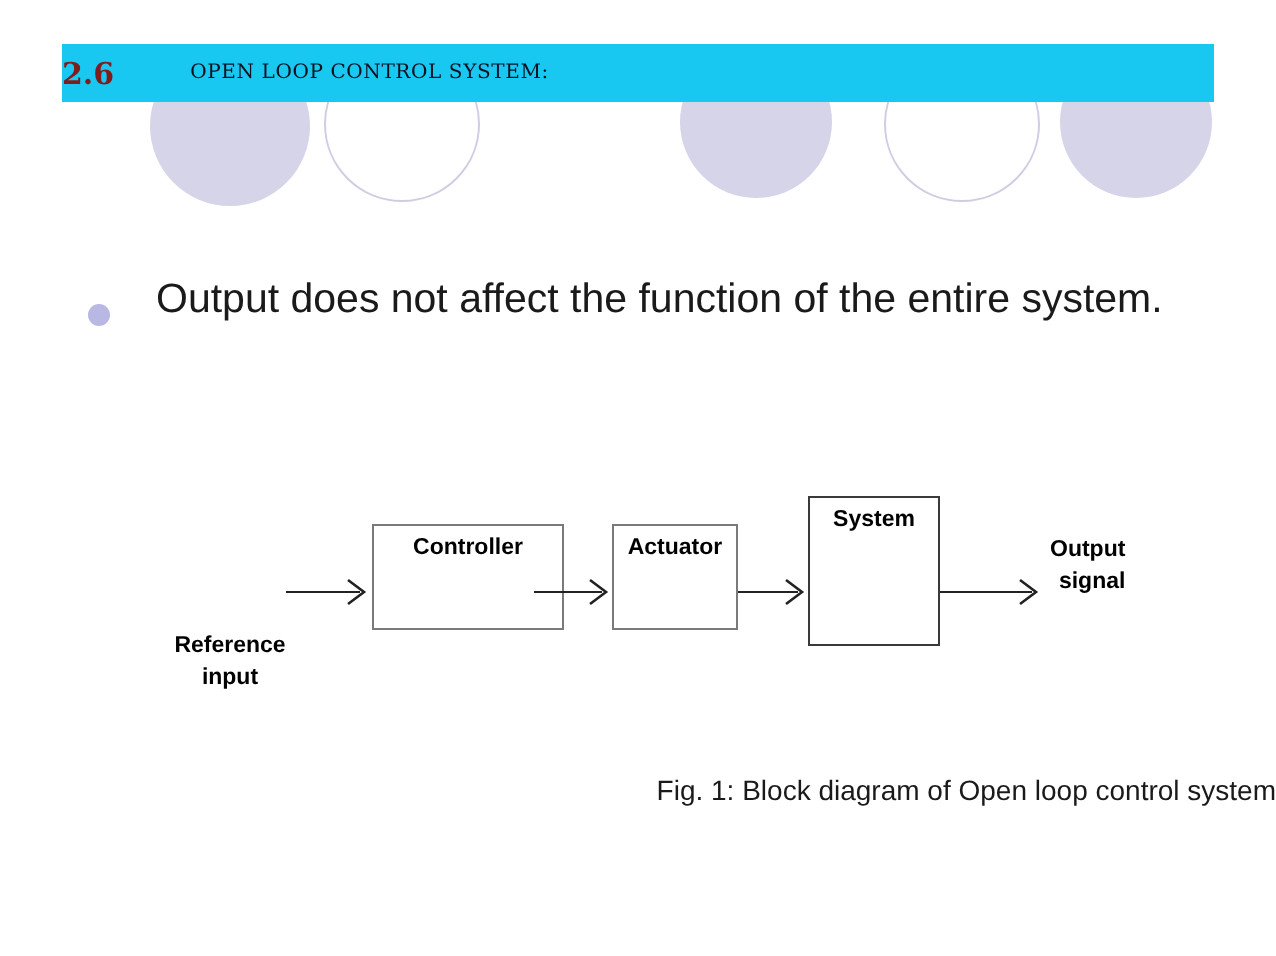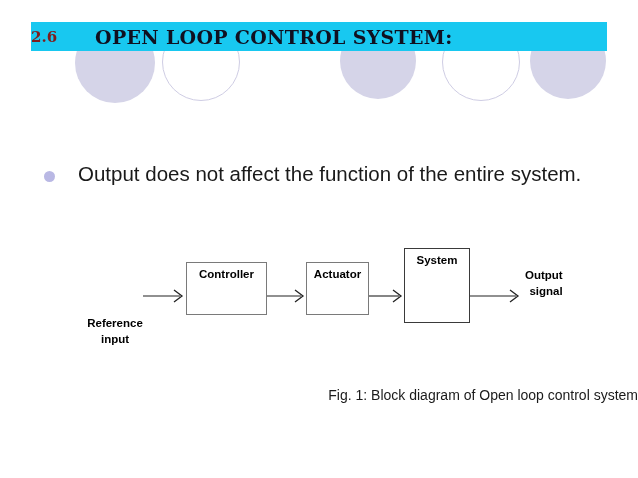--- a/index.html
+++ b/index.html
@@ -60,36 +60,35 @@
   }
   .title-num {
     font-family: "DejaVu Serif", serif;
     font-weight: bold;
     font-size: 15px;
     color: #7f1d1d;
     letter-spacing: 0px;
   }
   .title-text {
     font-family: "DejaVu Serif", serif;
-    font-weight: bold;
-    font-size: 19px;
+    font-weight: normal;
+    font-size: 10px;
     color: #101020;
     margin-left: 38px;
     letter-spacing: 0.3px;
   }
 
   
   .bullet-row {
     position: absolute;
     left: 44px;
     top: 138px;
     width: 580px;
     display: flex;
-    align-items: flex-start;
-    margin-top: 24px;
+    align-items: flex-end;
   }
   .bullet-dot {
     width: 11px;
     height: 11px;
     border-radius: 50%;
     background: #b9b8e4;
     margin-top: 9px;
     flex: 0 0 auto;
   }
   .bullet-text {
@@ -179,21 +178,21 @@
     <span class="bullet-text">Output does not affect the function of the entire system.</span>
   </div>
 
   <div class="diagram">
 
     <div class="sidelabel" style="left:82px; top:268px; width:66px; text-align:center;margin-top:48px;">
       <span>Reference</span><br>
       <span>input</span>
     </div>
 
-    <div class="blk blk-gray" style="left:186px; top:262px; width:81px; height:53px;">
+    <div class="blk blk-gray" style="left:186px; top:262px; width:96px; height:53px;">
       <span class="blk-label">Controller</span>
     </div>
 
     <div class="blk blk-dark" style="left:404px; top:248px; width:66px; height:75px;">
       <span class="blk-label">System</span>
     </div>
 
     <div class="blk blk-gray" style="left:306px; top:262px; width:63px; height:53px;">
       <span class="blk-label">Actuator</span>
     </div>

